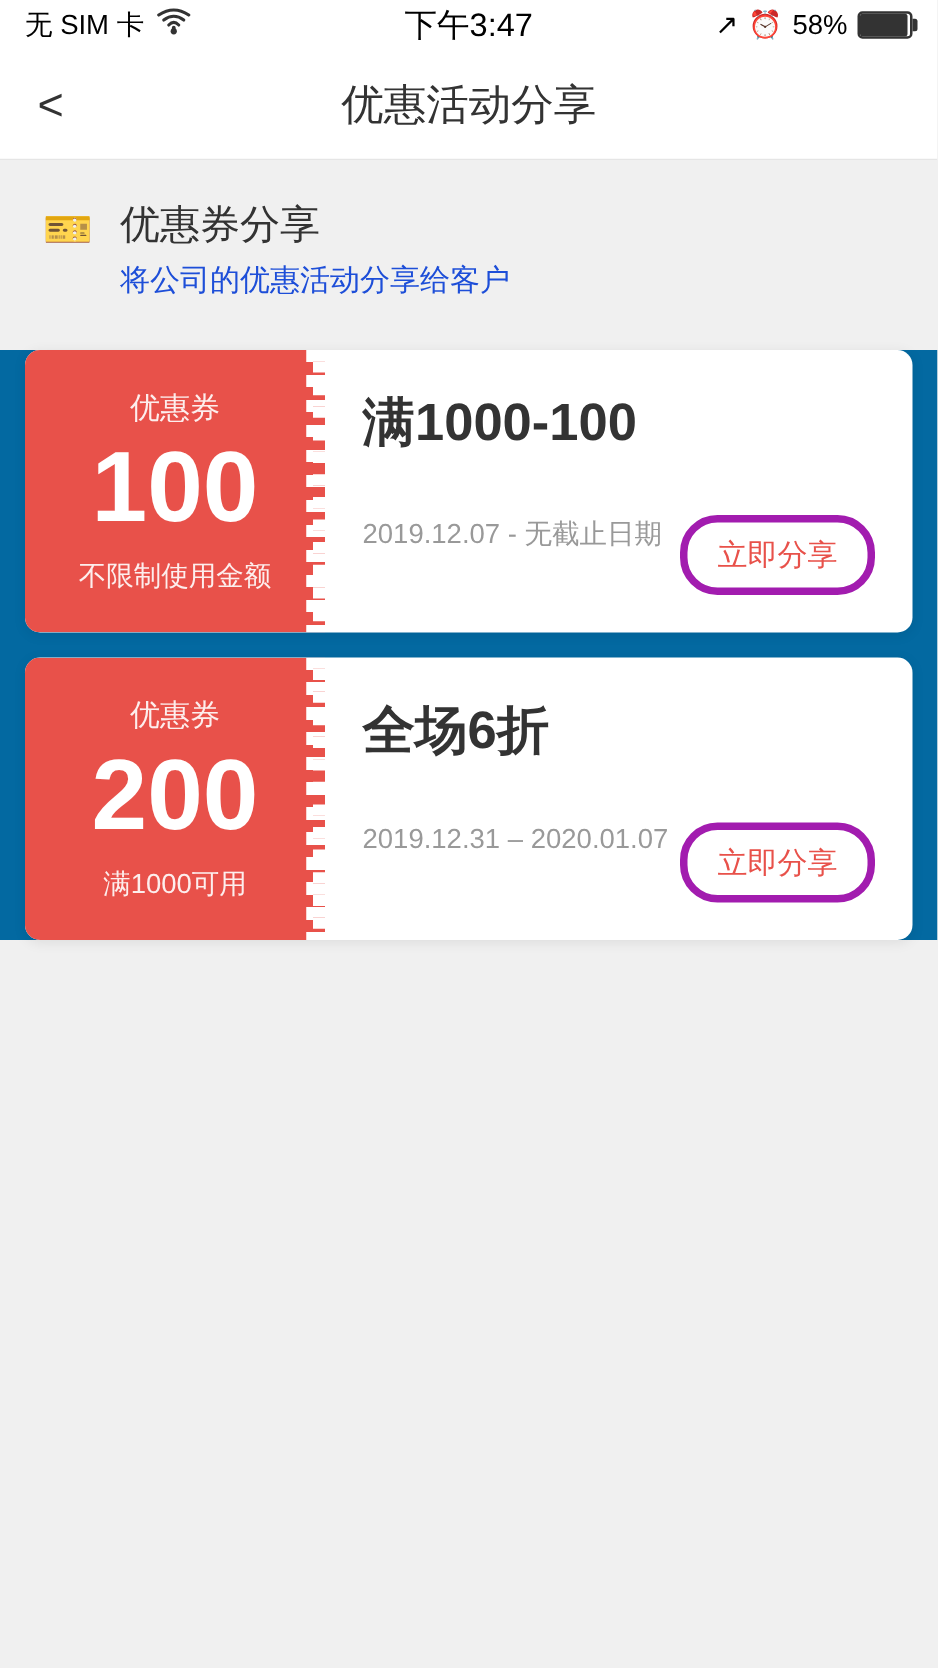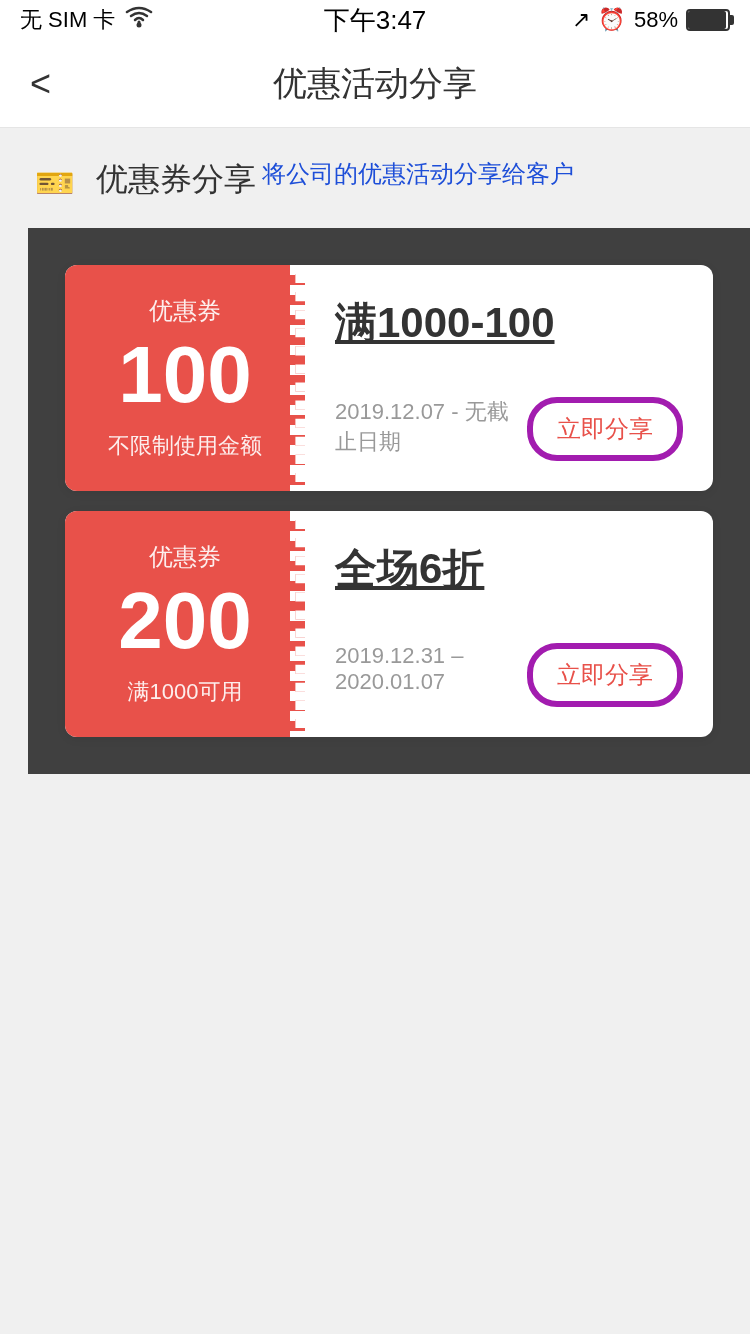--- a/index.html
+++ b/index.html
@@ -106,38 +106,37 @@
       width: 50px;
       height: 50px;
       flex-shrink: 0;
       display: flex;
       align-items: center;
       justify-content: center;
       font-size: 32px;
     }
     .section-text {
       display: flex;
-      flex-direction: row;
+      flex-direction: column;
       gap: 6px;
     }
     .section-title {
       font-size: 32px;
       font-weight: 500;
       color: #333;
     }
     .section-subtitle {
       font-size: 24px;
       color: #1d4ed8;
     }
 
     
     .coupon-list {
-      background: #404040;
-      padding: 17px;
-      margin-left: 28px;
+      background: #0369a1;
+      padding: 0;
     }
 
     
     .coupon-card {
       margin: 20px 20px;
       background: #fff;
       border-radius: 12px;
       overflow: hidden;
       display: flex;
       box-shadow: 0 2px 10px rgba(0,0,0,0.08);
@@ -199,21 +198,20 @@
       padding: 30px 30px;
       display: flex;
       flex-direction: column;
       justify-content: space-between;
     }
     .coupon-name {
       font-size: 42px;
       font-weight: bold;
       color: #333;
       margin-bottom: 20px;
-      text-decoration: underline;
     }
     .coupon-footer {
       display: flex;
       align-items: flex-start;
       justify-content: space-between;
     }
     .coupon-date {
       font-size: 22px;
       color: #999;
       flex: 1;

